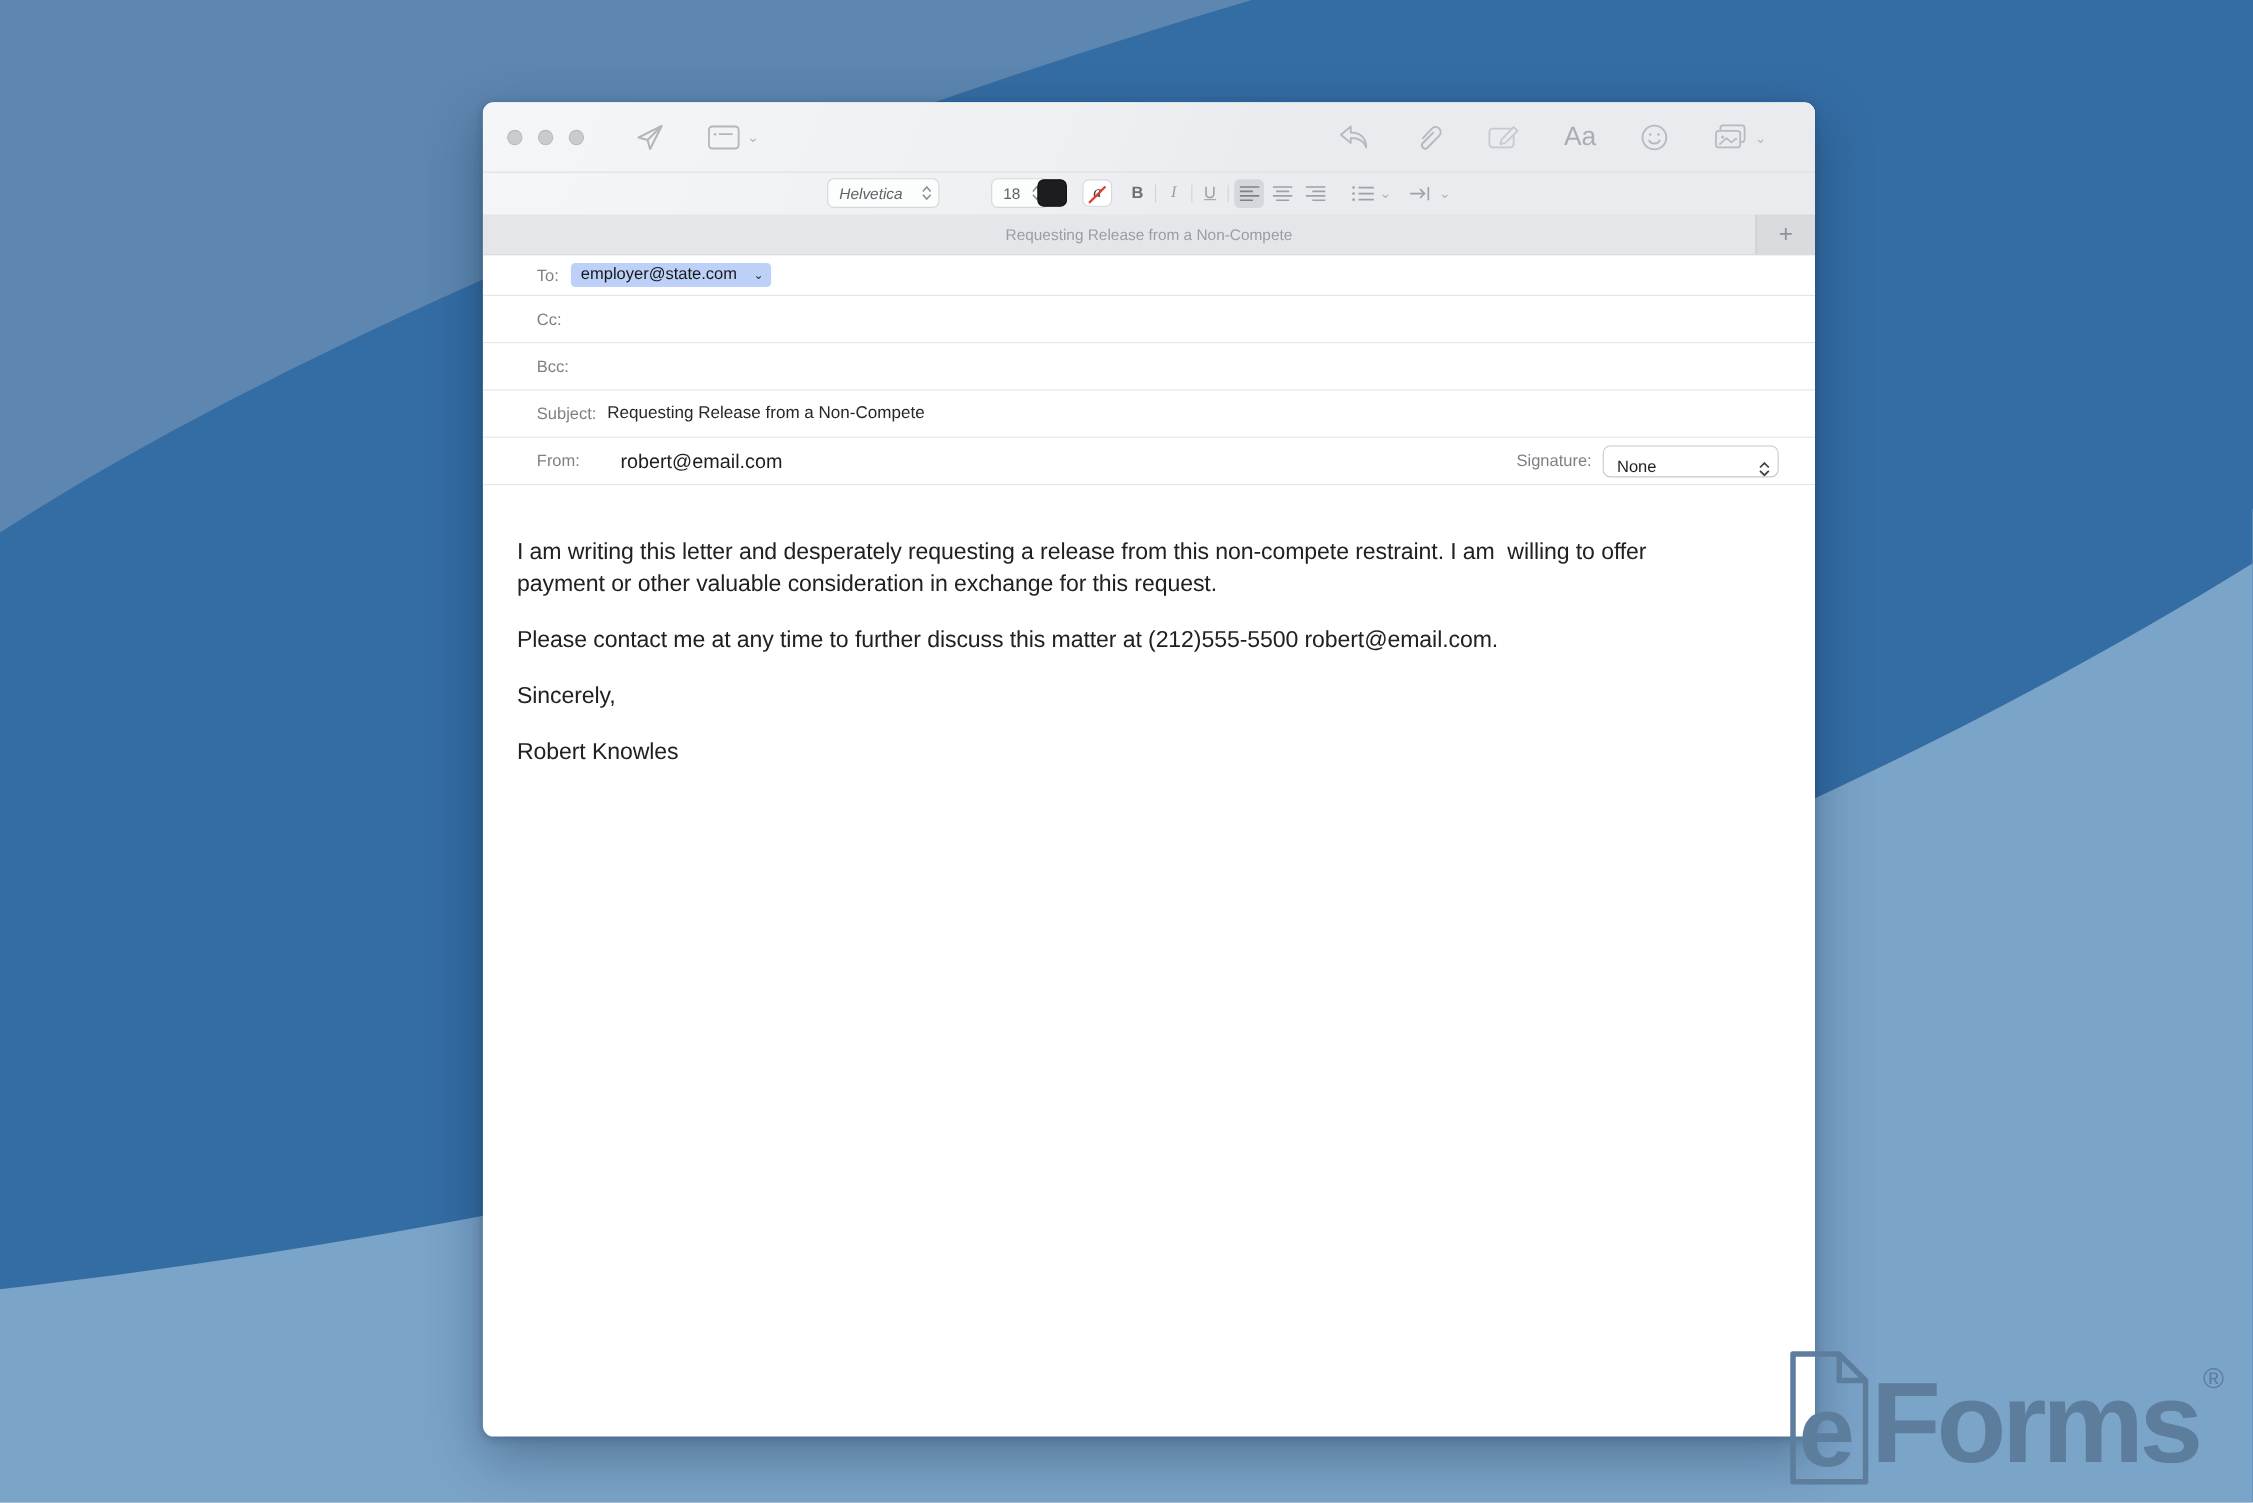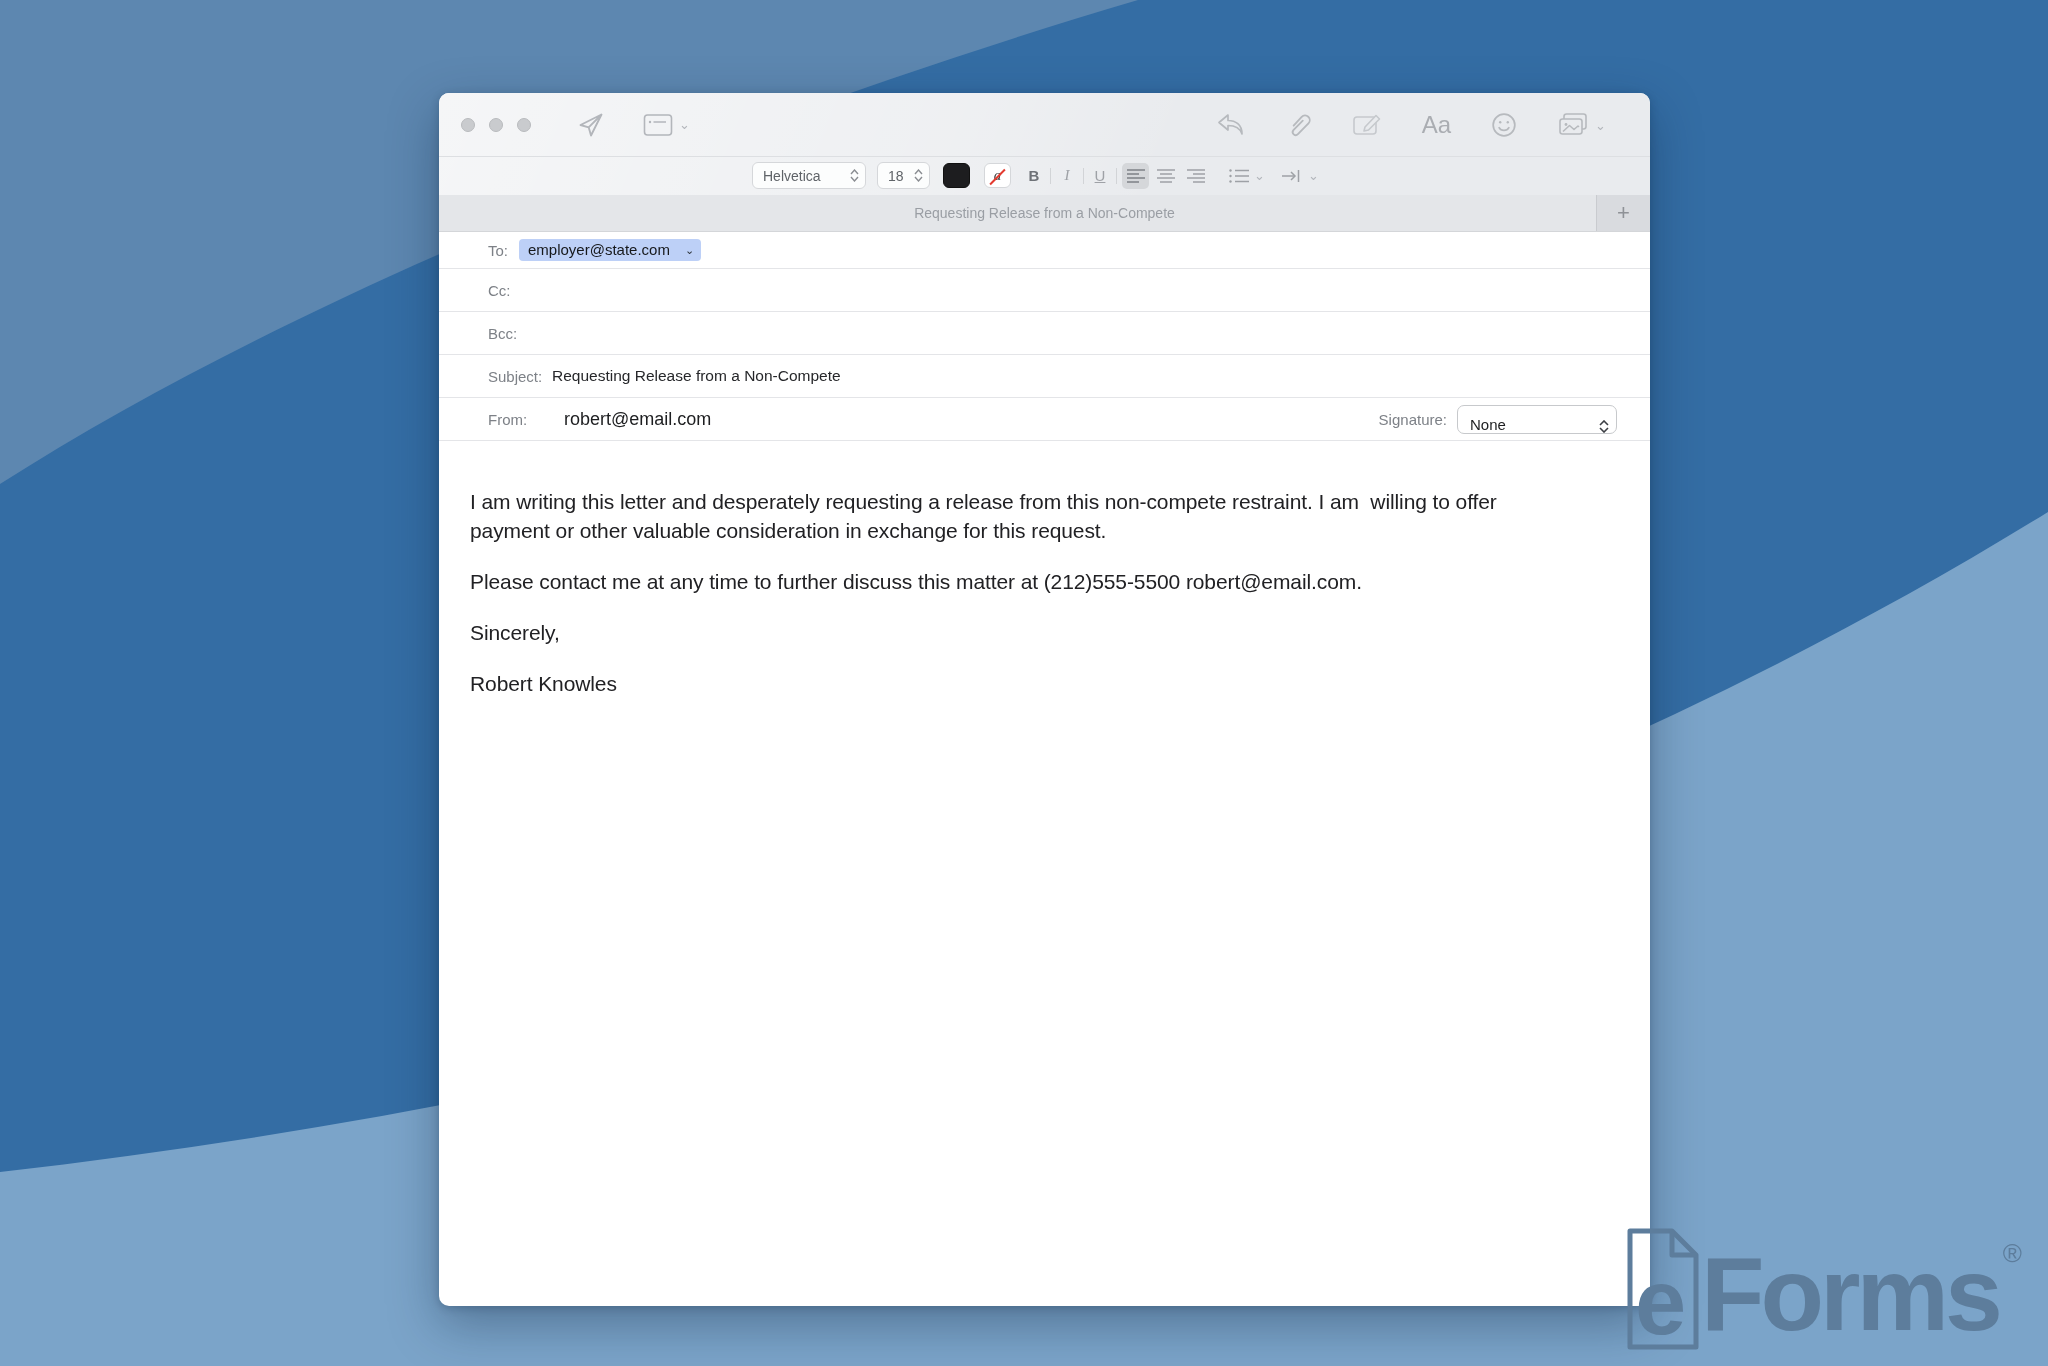--- a/index.html
+++ b/index.html
@@ -160,33 +160,33 @@
               <circle cx="9" cy="12.5" r="1.4" fill="#b7babe" stroke="none"></circle>
               <path d="M6 19.5 L12.5 13.5 L17 17.5 L21 14 L22 14.8"></path>
             </svg>
             <span class="chev">⌄</span>
           </span>
         </div>
       </div>
 
       <div class="format-row">
 
-        <div class="fmt select-box" style="left:313px; width:114px;">
+        <div class="fmt select-box" style="left:313px; width:102px;font-style:italic;">
           <span>Helvetica</span>
           <span class="stepper">
             <svg width="9" height="6" viewBox="0 0 9 6">
                 <path d="M1 5 L4.5 1 L8 5" fill="none" stroke="#8a8d92" stroke-width="1.4"></path>
               </svg>
             <svg width="9" height="6" viewBox="0 0 9 6">
                 <path d="M1 1 L4.5 5 L8 1" fill="none" stroke="#8a8d92" stroke-width="1.4"></path>
               </svg>
           </span>
         </div>
 
-        <div class="fmt select-box" style="left:438px; width:53px;justify-content:space-between;">
+        <div class="fmt select-box" style="left:462px; width:53px;justify-content:space-between;">
           <span>18</span>
           <span class="stepper">
             <svg width="9" height="6" viewBox="0 0 9 6">
                 <path d="M1 5 L4.5 1 L8 5" fill="none" stroke="#8a8d92" stroke-width="1.4"></path>
               </svg>
             <svg width="9" height="6" viewBox="0 0 9 6">
                 <path d="M1 1 L4.5 5 L8 1" fill="none" stroke="#8a8d92" stroke-width="1.4"></path>
               </svg>
           </span>
         </div>

